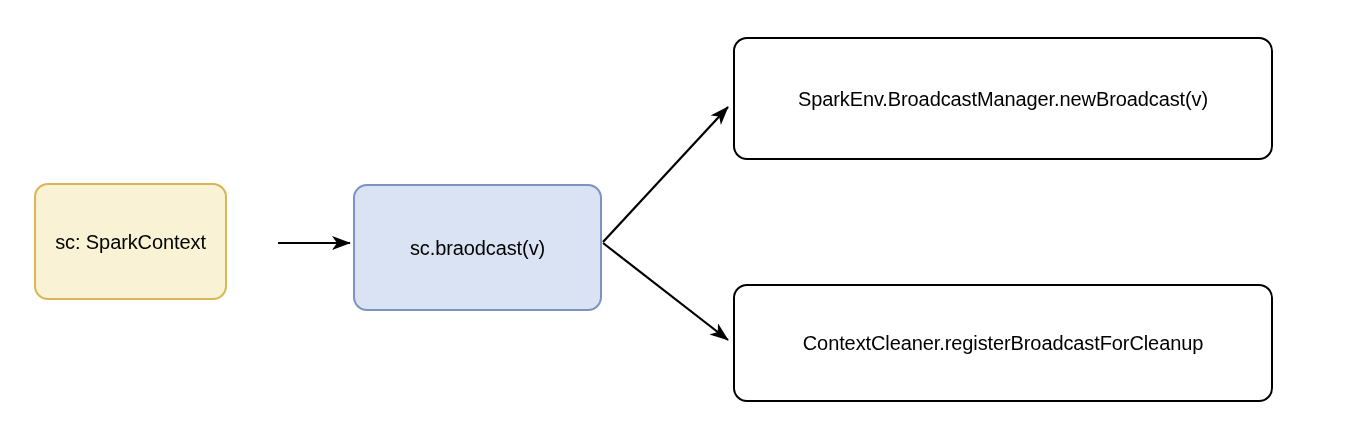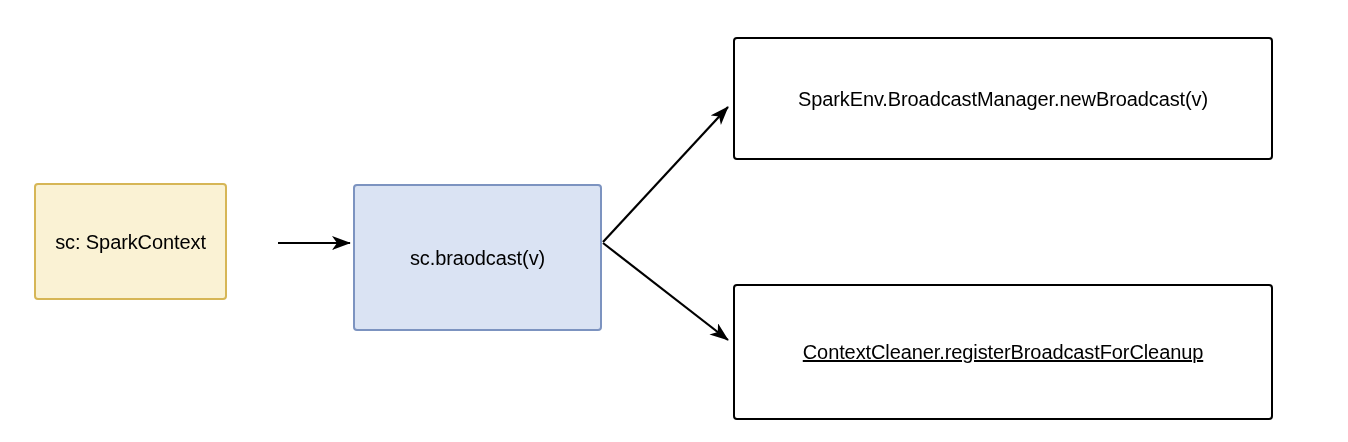--- a/index.html
+++ b/index.html
@@ -28,21 +28,21 @@
   }
   .node {
     position: absolute;
     box-sizing: border-box;
     display: flex;
     align-items: center;
     justify-content: center;
     text-align: center;
     border-style: solid;
     border-width: 2px;
-    border-radius: 4px;
+    border-radius: 14px;
     font-family: "Liberation Sans", sans-serif;
     font-size: 20px;
     line-height: 1.2;
     color: #000000;
     letter-spacing: -0.1px;
     padding: 0 1px;
   }
 
   
   #node-spark-context {
@@ -52,44 +52,43 @@
     height: 117px;
     background: #faf2d4;
     border-color: #d6b656;
   }
 
   
   #node-sc-broadcast {
     left: 353px;
     top: 184px;
     width: 249px;
-    height: 147px;
+    height: 127px;
     background: #dae3f3;
     border-color: #7c93c0;
   }
 
   
   #node-new-broadcast {
     left: 733px;
     top: 37px;
     width: 540px;
     height: 123px;
     background: #ffffff;
     border-color: #000000;
   }
 
   
   #node-register-cleanup {
     left: 733px;
     top: 284px;
     width: 540px;
-    height: 136px;
+    height: 118px;
     background: #ffffff;
     border-color: #000000;
-    text-decoration: underline;
   }
 </style>
 </head>
 <body>
 
 <div id="canvas">
 
   <svg id="edge-layer" viewBox="0 0 1348 442" width="1348" height="442" xmlns="http://www.w3.org/2000/svg">
     <defs>
       <marker id="arrowhead" markerWidth="9" markerHeight="9" refX="8.2" refY="3.2" orient="auto" markerUnits="strokeWidth">

